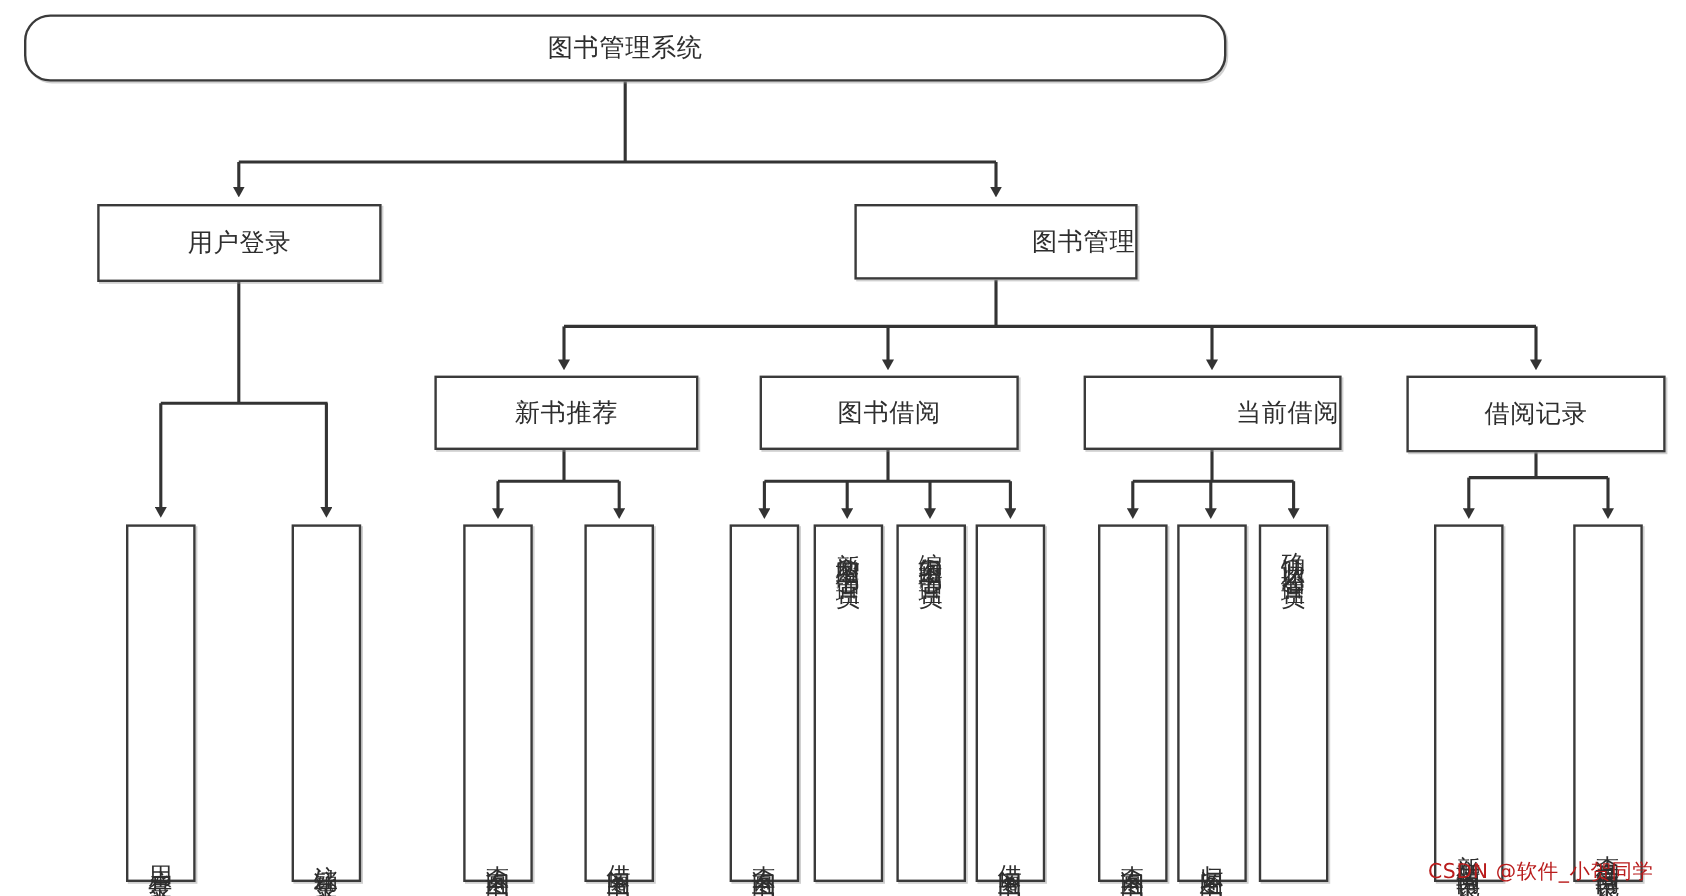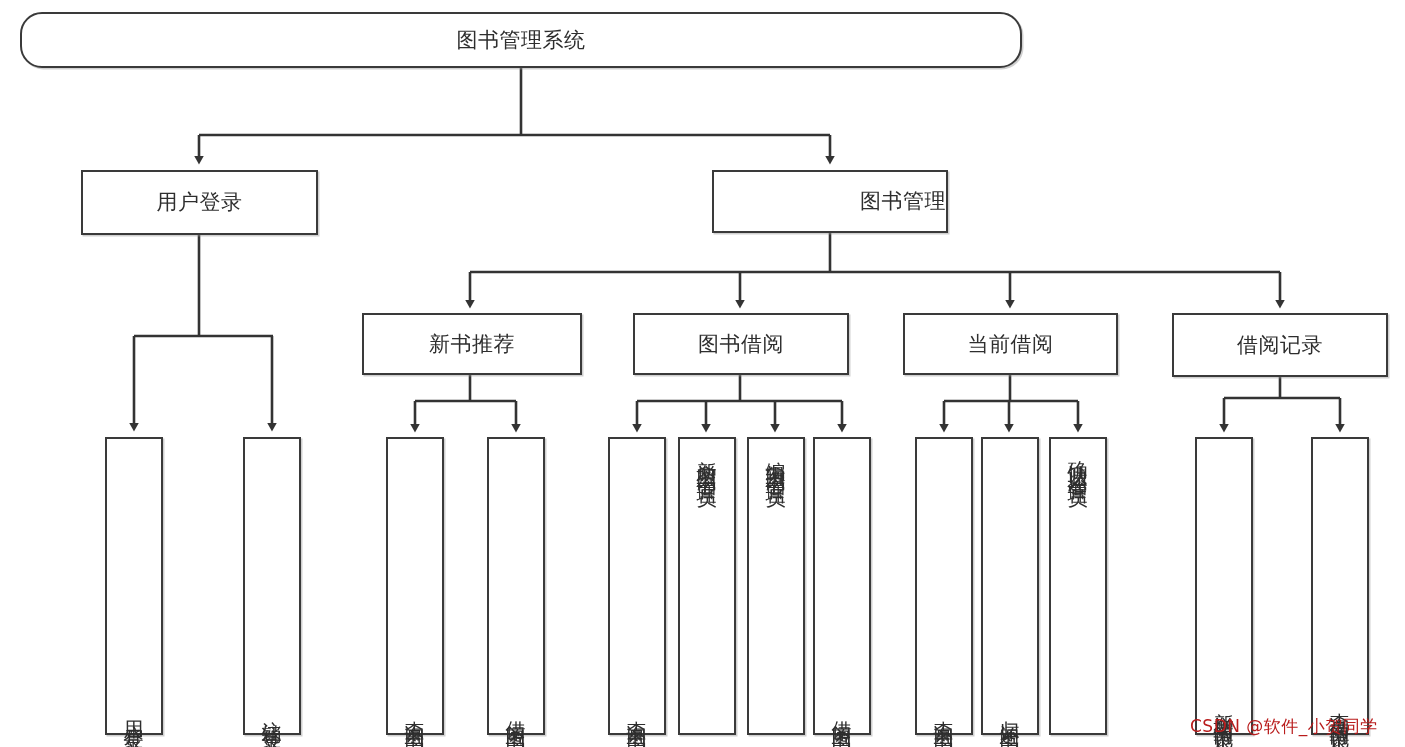--- a/index.html
+++ b/index.html
@@ -139,21 +139,21 @@
   </div>
 
   <div class="node-box" style="left:362px; top:313px; width:220px; height:62px;">
     <span class="node-label">新书推荐</span>
   </div>
 
   <div class="node-box" style="left:633px; top:313px; width:216px; height:62px;">
     <span class="node-label">图书借阅</span>
   </div>
 
-  <div class="node-box" style="left:903px; top:313px; width:215px; height:62px;">
+  <div class="node-box" style="left:903px; top:313px; width:215px; height:62px;justify-content:flex-end;">
     <span class="node-label">当前借阅</span>
   </div>
 
   <div class="node-box" style="left:1172px; top:313px; width:216px; height:64px;">
     <span class="node-label">借阅记录</span>
   </div>
 
   <div class="node-box vertical align-bottom" style="left:105px; top:437px; width:58px; height:298px;">
     <span class="node-label">用户登录</span>
   </div>

